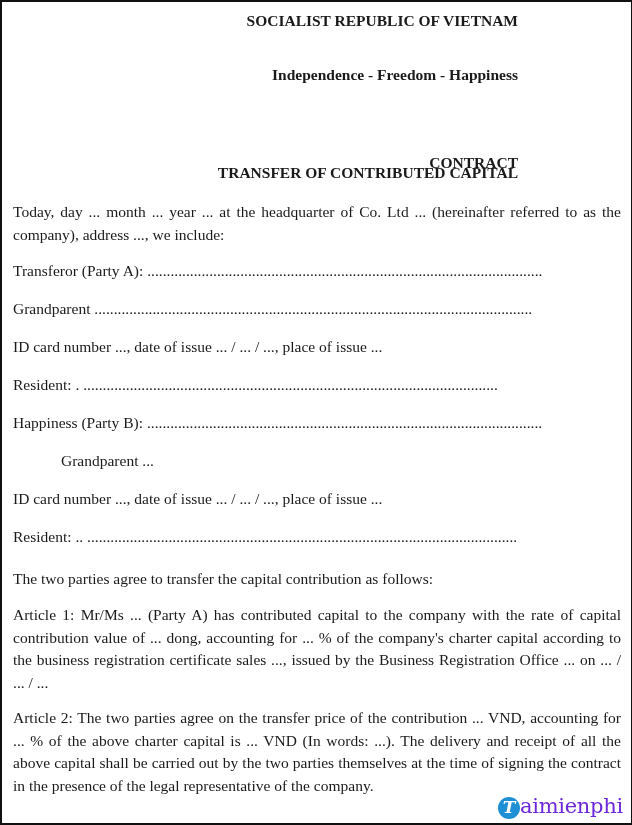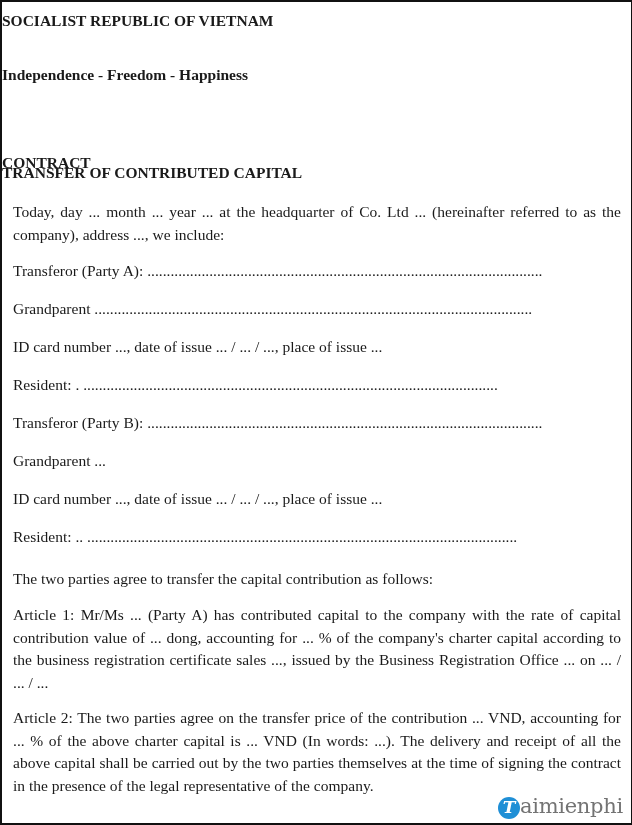--- a/index.html
+++ b/index.html
@@ -30,21 +30,21 @@
     .line {
       position: absolute;
       left: 11px;
       font-size: 15.5px;
       white-space: nowrap;
     }
     .center {
       position: absolute;
       left: 0;
       width: 516px;
-      text-align: left;
+      text-align: right;
       font-weight: bold;
       font-size: 15.5px;
       white-space: nowrap;
     }
     .para {
       position: absolute;
       left: 11px;
       width: 608px;
       font-size: 15.5px;
       line-height: 22.5px;
@@ -77,21 +77,21 @@
       font-family: "DejaVu Serif", serif;
       font-weight: bold;
       font-size: 17px;
       font-style: italic;
       line-height: 22px;
     }
     .logo-text {
       position: absolute;
       left: 23px;
       top: -2px;
-      color: #737373;
+      color: #6d28d9;
       font-family: "DejaVu Serif", serif;
       font-size: 21px;
       font-weight: normal;
       letter-spacing: -0.3px;
       line-height: 26px;
     }
     .logo-vn {
       position: absolute;
       left: 96px;
       top: 27px;
@@ -112,22 +112,22 @@
   <div class="center" style="top:124px;margin-top:28px;">CONTRACT</div>
   <div class="center" style="top:162px;">TRANSFER OF CONTRIBUTED CAPITAL</div>
 
   <div class="para" style="top:199px;">Today, day ... month ... year ... at the headquarter of Co. Ltd ... (hereinafter referred to as the company), address ..., we include:</div>
 
   <div class="line" style="top:260px;">Transferor (Party A): ......................................................................................................</div>
   <div class="line" style="top:298px;">Grandparent .................................................................................................................</div>
   <div class="line" style="top:336px;">ID card number ..., date of issue ... / ... / ..., place of issue ...</div>
   <div class="line" style="top:374px;text-align:right;">Resident: . ...........................................................................................................</div>
 
-  <div class="line" style="top:412px;">Transferor (Party B): ......................................................................................................</div>
-  <div class="line" style="top:450px;">Grandparent ...</div>
+  <div class="line" style="top:412px;">Happiness (Party B): ......................................................................................................</div>
+  <div class="line" style="top:450px;margin-left:48px;">Grandparent ...</div>
   <div class="line" style="top:488px;">ID card number ..., date of issue ... / ... / ..., place of issue ...</div>
   <div class="line" style="top:526px;">Resident: .. ...............................................................................................................</div>
 
   <div class="line" style="top:568px;">The two parties agree to transfer the capital contribution as follows:</div>
 
   <div class="para" style="top:602px;">Article 1: Mr/Ms ... (Party A) has contributed capital to the company with the rate of capital contribution value of ... dong, accounting for ... % of the company's charter capital according to the business registration certificate sales ..., issued by the Business Registration Office ... on ... / ... / ...</div>
   <div class="para" style="top:705px;">Article 2: The two parties agree on the transfer price of the contribution ... VND, accounting for ... % of the above charter capital is ... VND (In words: ...). The delivery and receipt of all the above capital shall be carried out by the two parties themselves at the time of signing the contract in the presence of the legal representative of the company.</div>
 
   <div class="logo">
     <div class="logo-circle">

